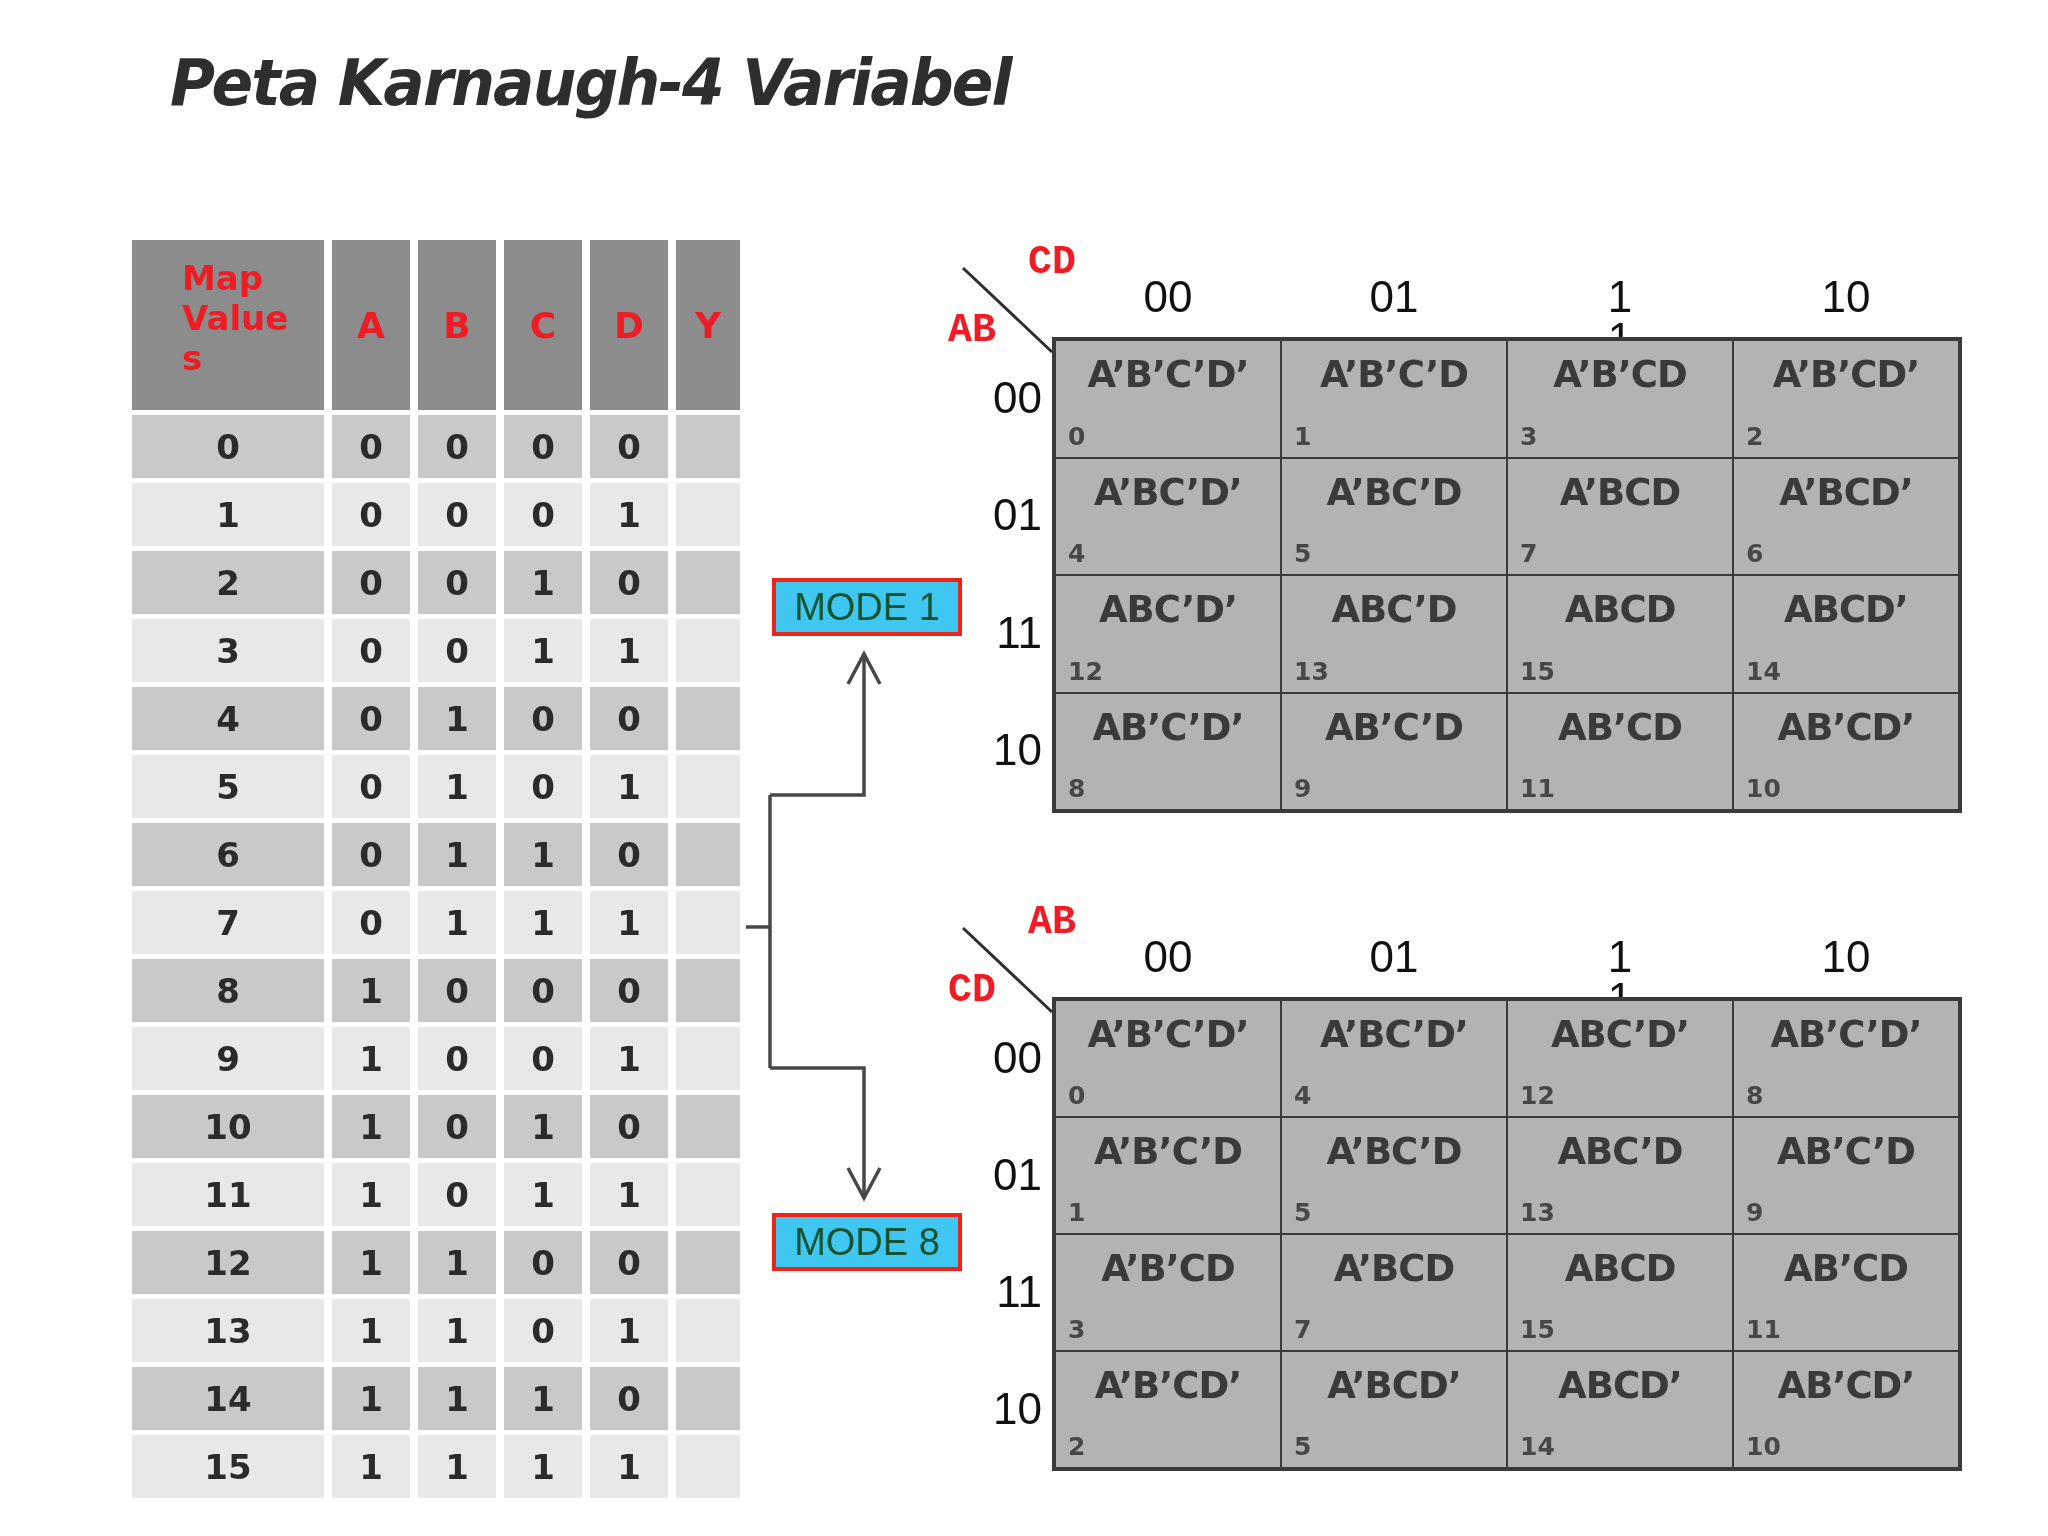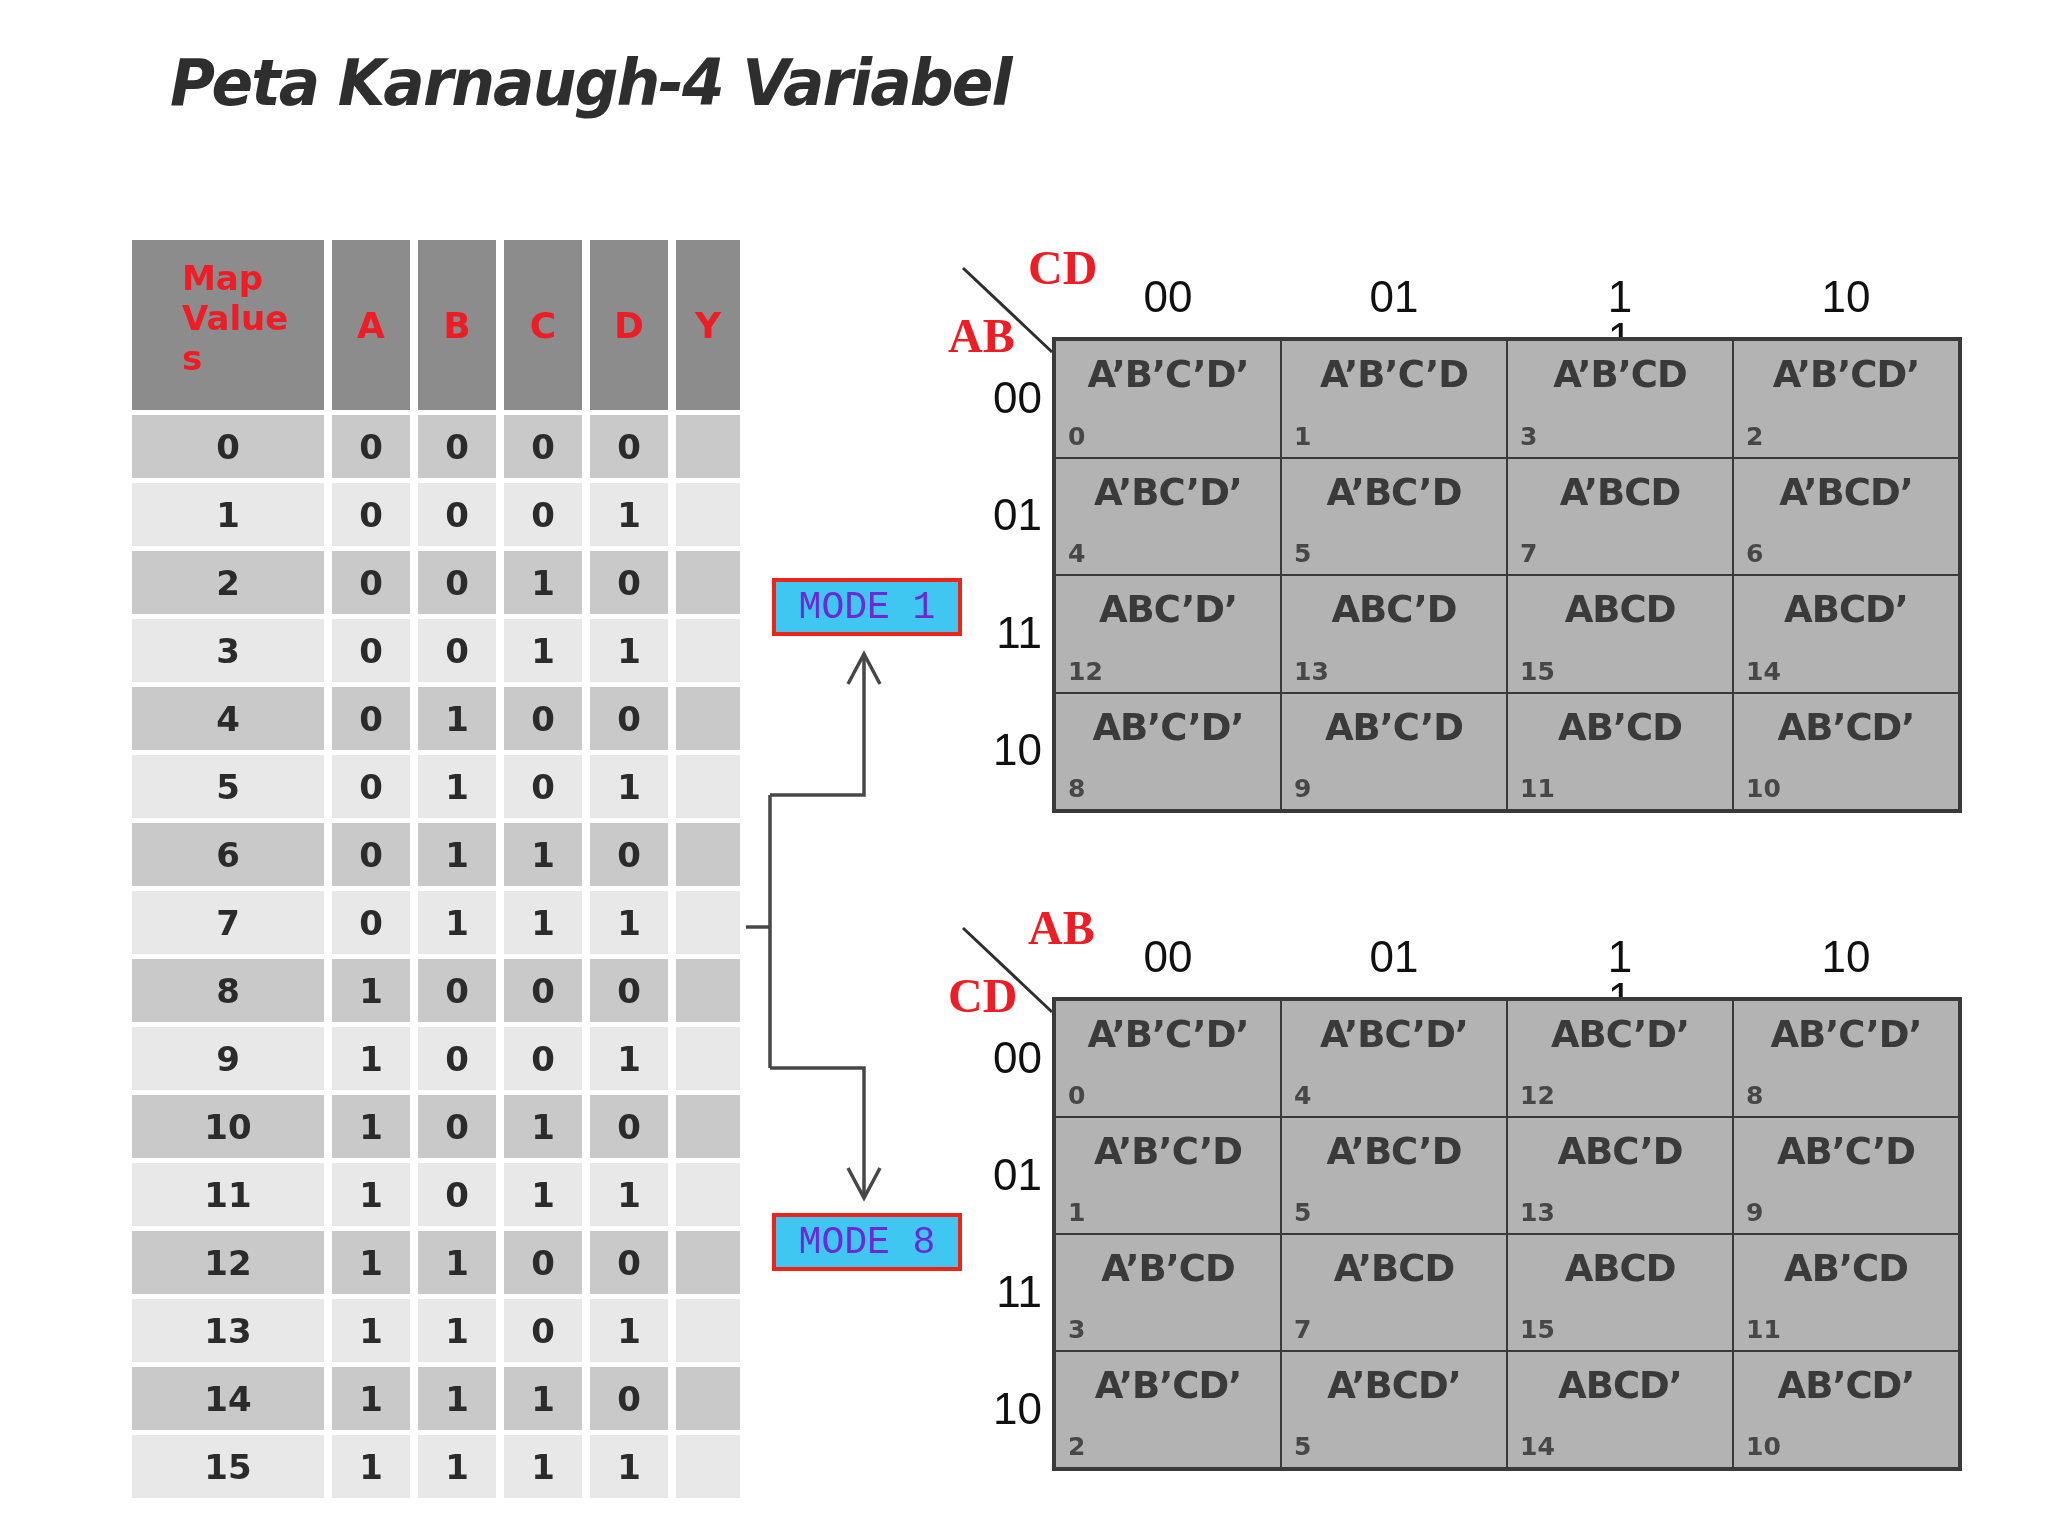--- a/index.html
+++ b/index.html
@@ -29,28 +29,28 @@
   .kcell{position:relative;background:#b3b3b3;border:1.5px solid #3a3a3a;}
   .kterm{position:absolute;left:0;right:0;top:12px;text-align:center;
          font-family:"DejaVu Sans",sans-serif;font-weight:bold;font-size:37px;
          color:#3a3a3a;letter-spacing:-1px;}
   .kidx{position:absolute;left:12px;bottom:6px;
         font-family:"DejaVu Sans",sans-serif;font-weight:bold;font-size:25px;color:#474747;}
   .kcol{position:absolute;transform:translateX(-50%);font-size:44px;color:#101010;
         line-height:0.95;text-align:center;white-space:nowrap;}
   .kcol.wrap{white-space:normal;width:28px;word-break:break-all;}
   .krow{position:absolute;width:90px;text-align:right;font-size:44px;color:#101010;}
-  .kaxis{position:absolute;font-family:Liberation Serif, serif;
-         font-weight:bold;font-size:48px;color:#ee1c25;}
+  .kaxis{position:absolute;font-family:Liberation Mono, monospace;
+         font-weight:bold;font-size:40px;color:#ee1c25;}
 
   
   .mode-btn{position:absolute;width:190px;height:58px;background:#3fc7f1;
             border:4px solid #ee2418;box-sizing:border-box;
             display:flex;align-items:center;justify-content:center;
-            font-size:38px;color:#6d28d9;cursor:pointer;font-family:Liberation Mono, monospace;}
+            font-size:38px;color:#14532d;cursor:pointer;}
 
   svg.overlay{position:absolute;left:0;top:0;pointer-events:none;}
 </style>
 </head>
 <body>
 
 <div class="page">
 
   <h1 class="title">Peta Karnaugh-4 Variabel</h1>
 

